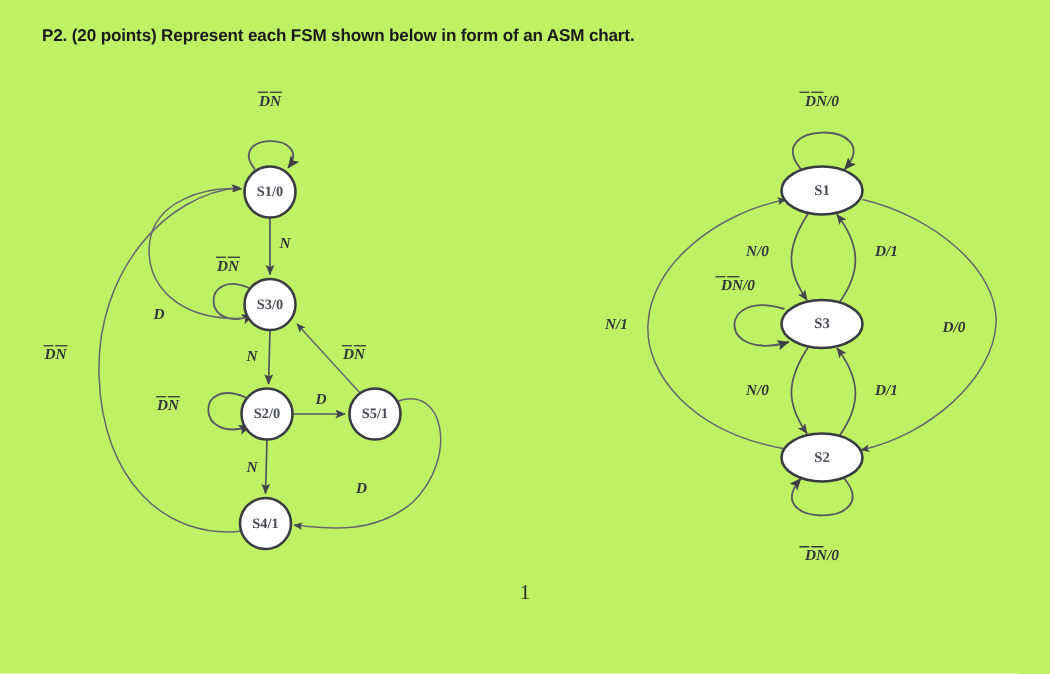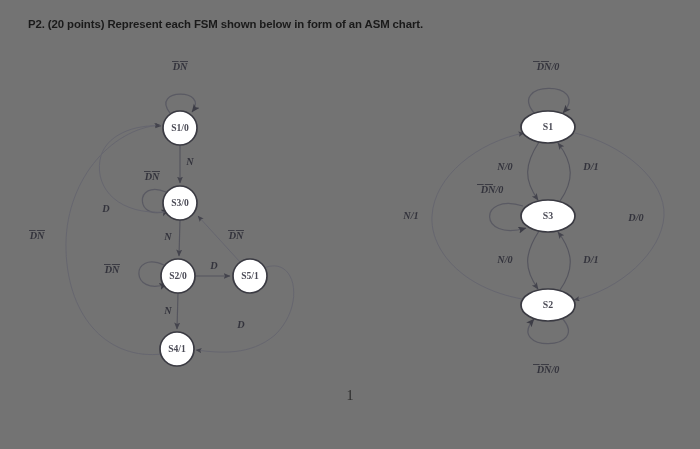--- a/index.html
+++ b/index.html
@@ -4,21 +4,21 @@
 <style>
   html, body {
     margin: 0;
     padding: 0;
     background: #ffffff;
   }
   #page {
     position: relative;
     width: 700px;
     height: 449px;
-    background: #737373;
+    background: #bef264;
     overflow: hidden;
     font-family: "Liberation Serif", serif;
   }
   #question-title {
     position: absolute;
     left: 28px;
     top: 18px;
     font-family: "Liberation Sans", sans-serif;
     font-weight: bold;
     font-size: 11.4px;

